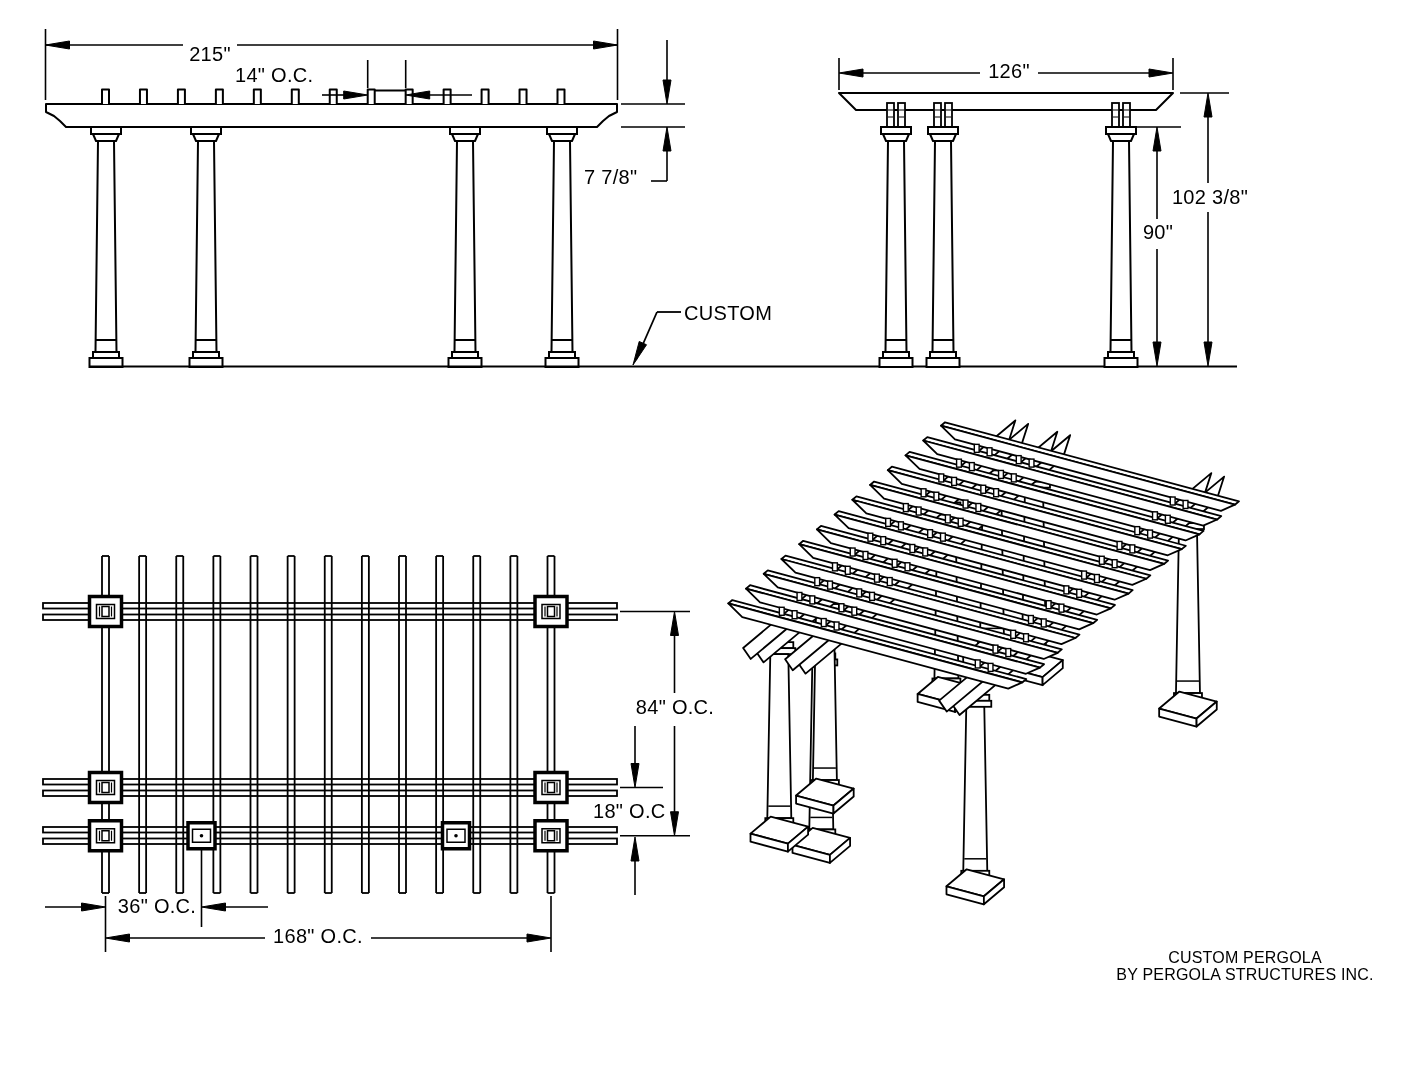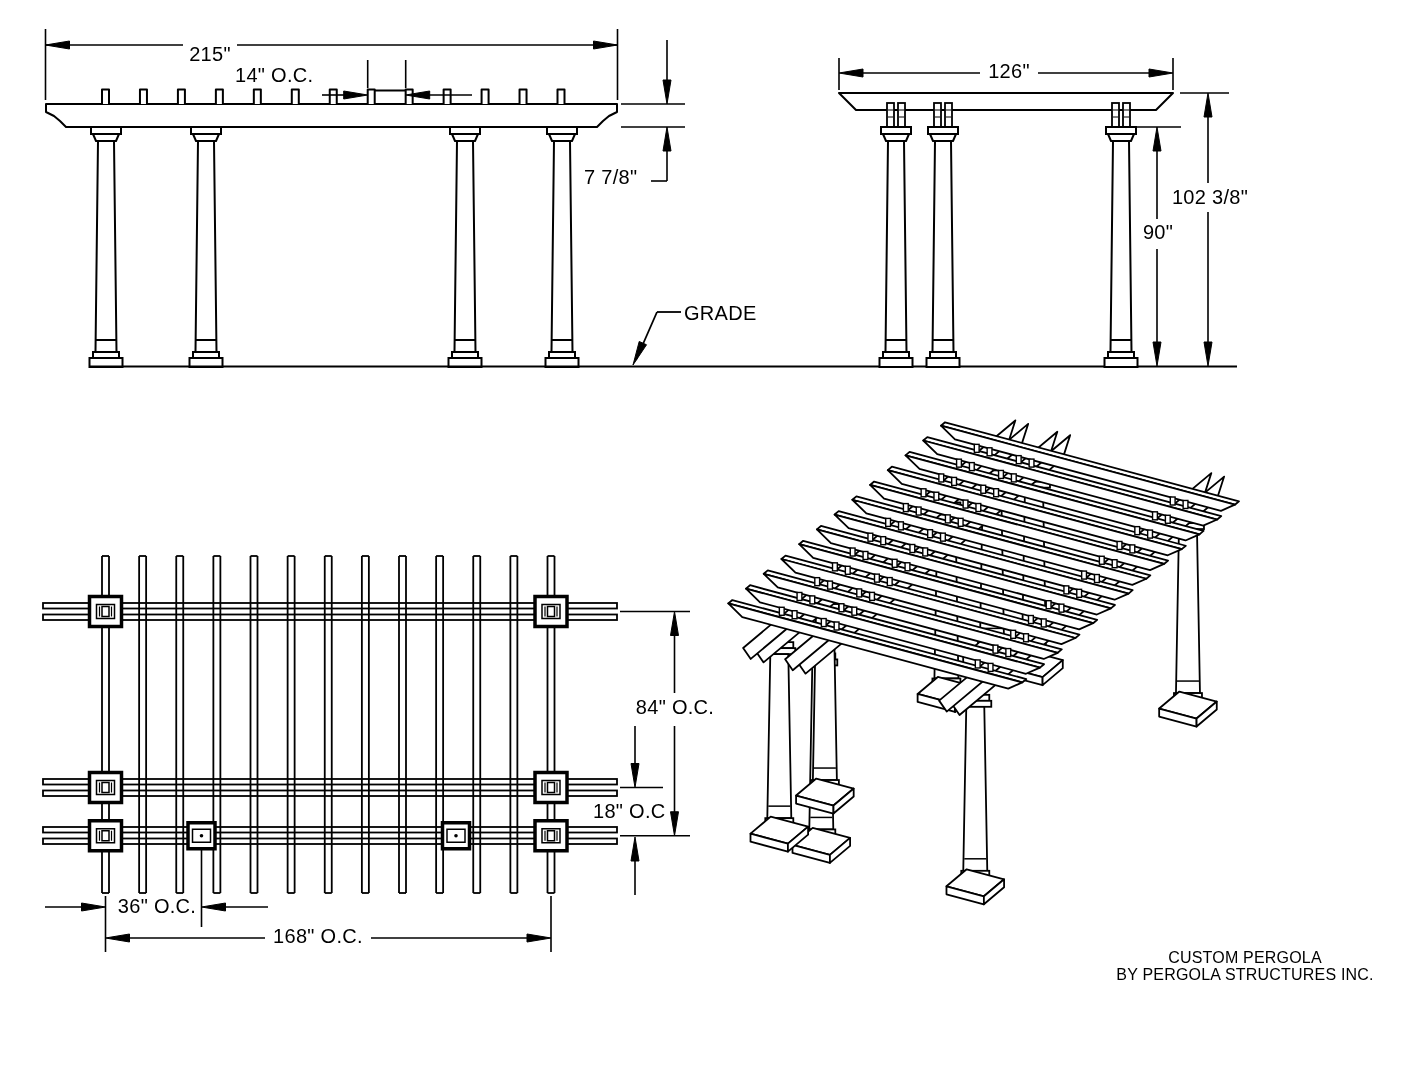--- a/index.html
+++ b/index.html
@@ -417,21 +417,21 @@
         <rect x="779.35125" y="607.28075" width="4.8" height="8" fill="#fff" stroke="#000000" stroke-width="1.4"></rect>
       </svg></div>
 
   <span class="lbl ctr" style="left:210px;top:44px">215"</span>
   <span class="lbl" style="left:235px;top:65px">14" O.C.</span>
   <span class="lbl" style="left:584px;top:167px">7 7/8"</span>
 
   <span class="lbl ctr" style="left:1009px;top:61px">126"</span>
   <span class="lbl ctr" style="left:1210px;top:187px">102 3/8"</span>
   <span class="lbl ctr" style="left:1158px;top:222px">90"</span>
-  <span class="lbl" style="left:684px;top:303px">GRADE</span>
+  <span class="lbl" style="left:684px;top:303px">CUSTOM</span>
 
   <span class="lbl ctr" style="left:675px;top:697px">84" O.C.</span>
   <span class="lbl" style="left:593px;top:801px">18" O.C</span>
   <span class="lbl ctr" style="left:157px;top:896px">36" O.C.</span>
   <span class="lbl ctr" style="left:318px;top:926px">168" O.C.</span>
 
   <span class="lbl ctr title" style="left:1245px;top:950px">CUSTOM PERGOLA</span>
   <span class="lbl ctr title" style="left:1245px;top:967px">BY PERGOLA STRUCTURES INC.</span>
 </div>
 

